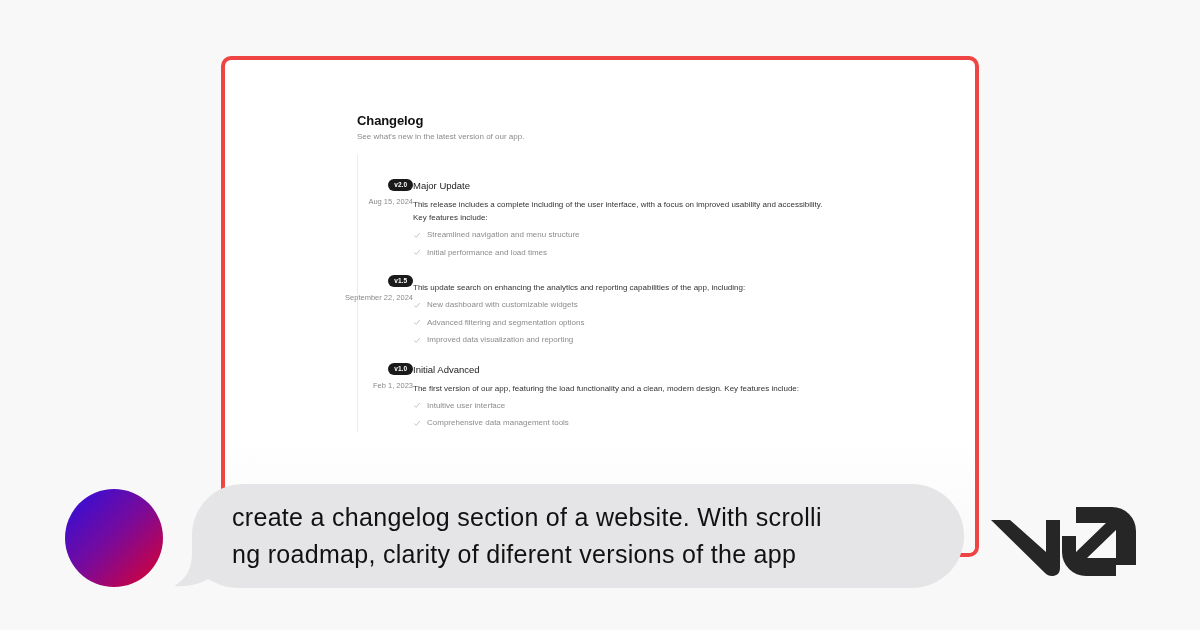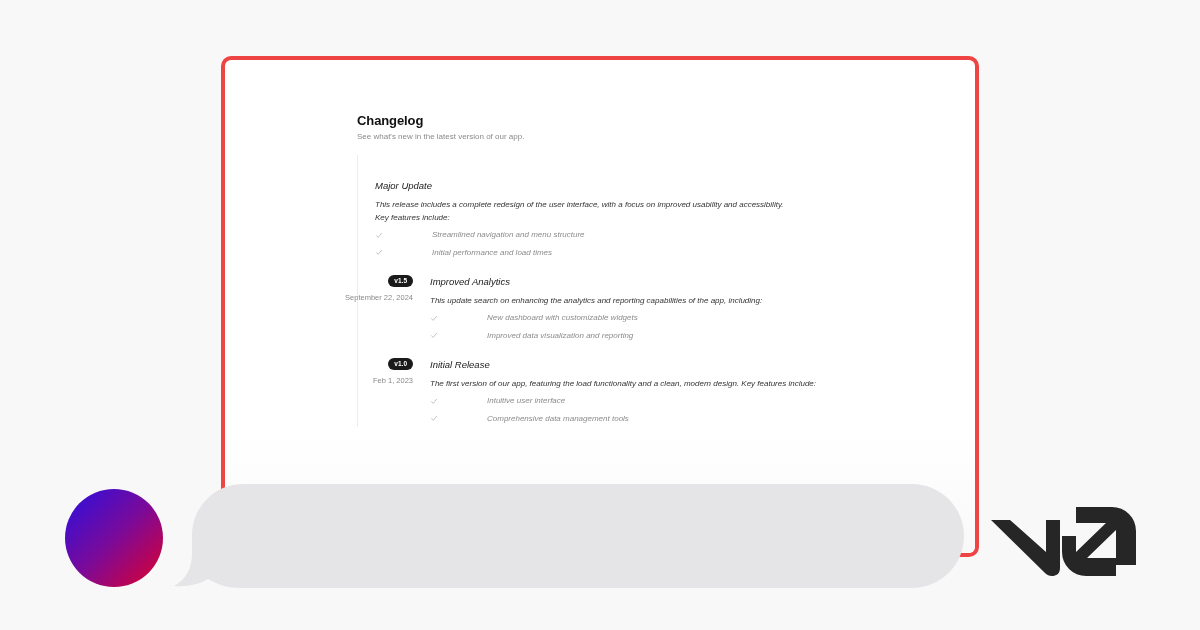--- a/index.html
+++ b/index.html
@@ -63,23 +63,22 @@
     line-height: 8px;
     height: 12px;
   }
   .date {
     font-size: 7.5px;
     color: #8a8a8a;
     margin-top: 6px;
     white-space: nowrap;
   }
   .entry-body {
-    margin-left: 17px;
+    margin-left: 0;
     width: 420px;
-    font-style: italic;
   }
   .entry-title {
     font-size: 9.5px;
     color: #1a1a1a;
     font-weight: normal;
     line-height: 12px;
     margin-top: 1px;
   }
   .entry-desc {
     font-size: 8px;
@@ -90,21 +89,20 @@
   .features {
     list-style: none;
     margin-top: 2px;
   }
   .features li {
     font-size: 8px;
     color: #8c8c8c;
     line-height: 17.5px;
     display: flex;
     align-items: center;
-    gap: 43px;
   }
   .check {
     display: inline-block;
     width: 8px; height: 8px;
     margin-right: 6px;
   }
   .fade {
     position: absolute;
     left: 0; right: 0; bottom: 0;
     height: 120px;
@@ -144,23 +142,27 @@
 <body>
 
 <div class="card">
   <div class="changelog">
     <div class="cl-title">Changelog</div>
     <div class="cl-subtitle">See what's new in the latest version of our app.</div>
 
     <div class="timeline">
 
       <div class="entry">
+        <div class="entry-meta">
+          <span class="badge">v2.0</span>
+          <span class="date">Aug 15, 2024</span>
+        </div>
         <div class="entry-body">
           <div class="entry-title">Major Update</div>
-          <div class="entry-desc">This release includes a complete redesign of the user interface, with a focus on improved usability and accessibility. Key features include:</div>
+          <div class="entry-desc">This release includes a complete including of the user interface, with a focus on improved usability and accessibility. Key features include:</div>
           <ul class="features">
             <li>
               <svg class="check" viewBox="0 0 10 10">
                   <path d="M1.5 5.5 L4 8 L8.5 2.5" fill="none" stroke="#b5b5b5" stroke-width="1"></path>
                 </svg>
               <span>Streamlined navigation and menu structure</span>
             </li>
             <li>
               <svg class="check" viewBox="0 0 10 10">
                   <path d="M1.5 5.5 L4 8 L8.5 2.5" fill="none" stroke="#b5b5b5" stroke-width="1"></path>
@@ -170,46 +172,51 @@
           </ul>
         </div>
       </div>
 
       <div class="entry">
         <div class="entry-meta">
           <span class="badge">v1.5</span>
           <span class="date">September 22, 2024</span>
         </div>
         <div class="entry-body">
-          <div class="entry-title">Improved Analytics</div>
           <div class="entry-desc">This update search on enhancing the analytics and reporting capabilities of the app, including:</div>
           <ul class="features">
             <li>
               <svg class="check" viewBox="0 0 10 10">
                   <path d="M1.5 5.5 L4 8 L8.5 2.5" fill="none" stroke="#b5b5b5" stroke-width="1"></path>
                 </svg>
               <span>New dashboard with customizable widgets</span>
+            </li>
+            <li>
+              <svg class="check" viewBox="0 0 10 10">
+                  <path d="M1.5 5.5 L4 8 L8.5 2.5" fill="none" stroke="#b5b5b5" stroke-width="1"></path>
+                </svg>
+              <span>Advanced filtering and segmentation options</span>
             </li>
             <li>
               <svg class="check" viewBox="0 0 10 10">
                   <path d="M1.5 5.5 L4 8 L8.5 2.5" fill="none" stroke="#b5b5b5" stroke-width="1"></path>
                 </svg>
               <span>Improved data visualization and reporting</span>
             </li>
           </ul>
         </div>
       </div>
 
       <div class="entry">
         <div class="entry-meta">
           <span class="badge">v1.0</span>
           <span class="date">Feb 1, 2023</span>
         </div>
         <div class="entry-body">
-          <div class="entry-title">Initial Release</div>
+          <div class="entry-title">Initial Advanced</div>
           <div class="entry-desc">The first version of our app, featuring the load functionality and a clean, modern design. Key features include:</div>
           <ul class="features">
             <li>
               <svg class="check" viewBox="0 0 10 10">
                   <path d="M1.5 5.5 L4 8 L8.5 2.5" fill="none" stroke="#b5b5b5" stroke-width="1"></path>
                 </svg>
               <span>Intuitive user interface</span>
             </li>
             <li>
               <svg class="check" viewBox="0 0 10 10">
@@ -225,20 +232,24 @@
   </div>
   <div class="fade"></div>
 </div>
 
 <div class="avatar"></div>
 
 <div class="bubble-wrap">
   <svg class="bubble-svg" width="795" height="106" viewBox="0 0 795 106">
     <path d="M75 1 H742 A52 52 0 0 1 742 105 H70 C55 105 45 100 38 96 C30 101 18 104 4 103 C16 96 22 86 22 70 V52 A51 51 0 0 1 75 1 Z" fill="#e5e5e7"></path>
   </svg>
+  <div class="bubble-text">
+    <div>create a changelog section of a website. With scrolli</div>
+    <div>ng roadmap, clarity of diferent versions of the app</div>
+  </div>
 </div>
 
 <svg class="logo" viewBox="0 0 148 72">
 
   <path d="M1 14 H20 L56 46 V14 H70 V62 C70 68 66 70 62 70 C59 70 57 69 55 67 Z" fill="#262626"></path>
 
   <path d="M86 1 H122 A24 24 0 0 1 146 25 V59 H126 V24 L97 52 H126 V70 H96 A24 24 0 0 1 72 46 V30 H86 V46 L116 17 H86 Z" fill="#262626"></path>
 </svg>
 
 </body></html>

